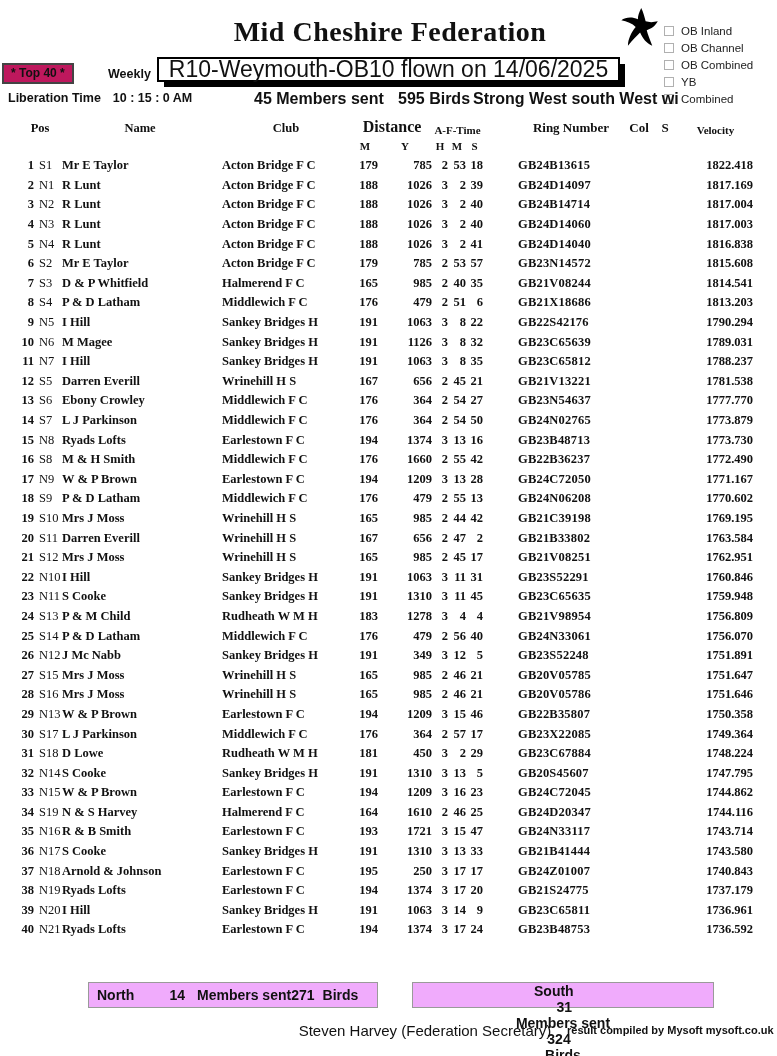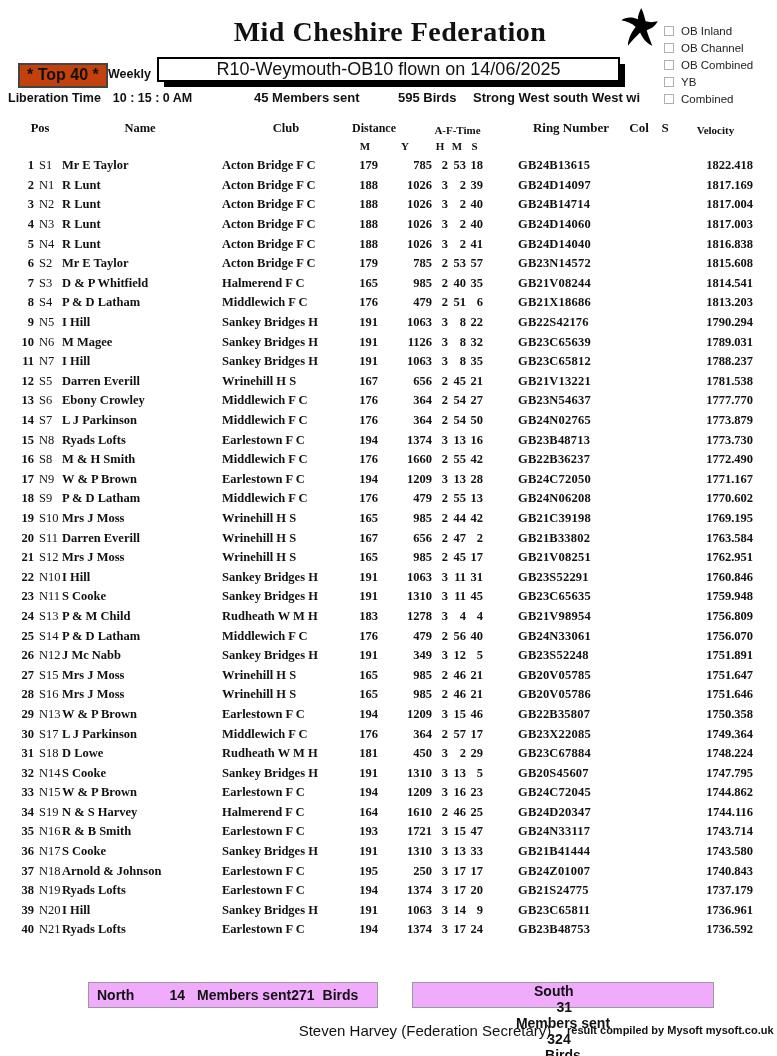--- a/index.html
+++ b/index.html
@@ -3,45 +3,45 @@
 <meta charset="utf-8">
 <style>
   * { margin:0; padding:0; box-sizing:border-box; }
   body { background:#e8e8e8; font-family:"Liberation Sans", sans-serif; }
   .page { position:relative; width:777px; height:1056px; background:#ffffff; color:#111; margin:0 auto; overflow:hidden; }
 
   
   .title { position:absolute; top:16px; left:150px; width:480px; text-align:center;
            font-family:"Liberation Serif", serif; font-weight:bold; font-size:28px; letter-spacing:.5px; }
   .bird { position:absolute; top:7px; left:619px; }
-  .badge { position:absolute; top:63px; left:18px; background:#c2410c; border:2px solid #444;
-           font-weight:bold; font-size:16px; padding:1px 7px 2px; }
+  .badge { position:absolute; top:63px; left:2px; background:#be185d; border:2px solid #444;
+           font-weight:bold; font-size:12px; padding:1px 7px 2px; }
   .weekly { position:absolute; top:67px; left:108px; font-size:12.5px; font-weight:600; }
   .banner { position:absolute; top:57px; left:157px; width:463px; height:25px; background:#fff;
             border:2px solid #000; box-shadow:6px 6px 0 -1px #000;
-            text-align:center; font-size:18px; line-height:21px; }
+            text-align:center; font-size:23px; line-height:21px; }
   .lib-row { position:absolute; top:91px; left:8px; font-weight:bold; font-size:12.5px; display:flex; gap:12px; }
-  .sent-row { position:absolute; top:90px; left:0; width:738px; height:16px; font-weight:bold; font-size:13px; }
+  .sent-row { position:absolute; top:90px; left:0; width:738px; height:16px; font-weight:bold; font-size:16px; }
   .sent-row span { position:absolute; white-space:nowrap; }
   .ms { left:254px; } .bs { left:398px; } .wind { left:473px; }
   .cbcol { position:absolute; top:22px; left:664px; }
   .cbrow { display:flex; align-items:center; gap:7px; height:17px; cursor:default; }
   .cb { width:10px; height:10px; border:1.5px solid #b0b0b0; background:#fff; flex:0 0 auto; }
   .cbl { font-size:11.5px; color:#222; }
 
   
   .tablewrap { position:absolute; top:118px; left:0; width:755px;
                font-family:"Liberation Serif", serif; font-weight:bold; }
   .tg { display:grid; grid-template-columns:14px 26px 160px 132px 26px 54px 16px 18px 17px 141px 30px 22px 79px;
         padding-left:20px; }
   .thead { font-size:12.5px; height:18px; align-items:end; }
   .thead .h-pos { grid-column:1/3; text-align:center; }
   .thead .h-name{ grid-column:3; text-align:center; }
   .thead .h-club{ grid-column:4; text-align:center; }
-  .thead .h-dist{ grid-column:5/7; font-size:12px; }
+  .thead .h-dist{ grid-column:5/7; text-align:center; font-size:16px; }
   .thead .h-time{ grid-column:7/10; text-align:center; font-size:11px; }
   .thead .h-ring{ grid-column:10; text-align:center; padding-left:35px; font-size:13px; }
   .thead .h-col { grid-column:11; text-align:center; font-size:13px; }
   .thead .h-s   { grid-column:12; text-align:center; font-size:13px; }
   .thead .h-vel { grid-column:13; text-align:center; font-size:11px; }
   .tsub { font-size:11px; height:16px; align-items:end; }
   .tsub .s-m { grid-column:5; text-align:center; }
   .tsub .s-y { grid-column:6; text-align:center; }
   .tsub .s-h { grid-column:7; text-align:center; }
   .tsub .s-mm{ grid-column:8; text-align:center; }

